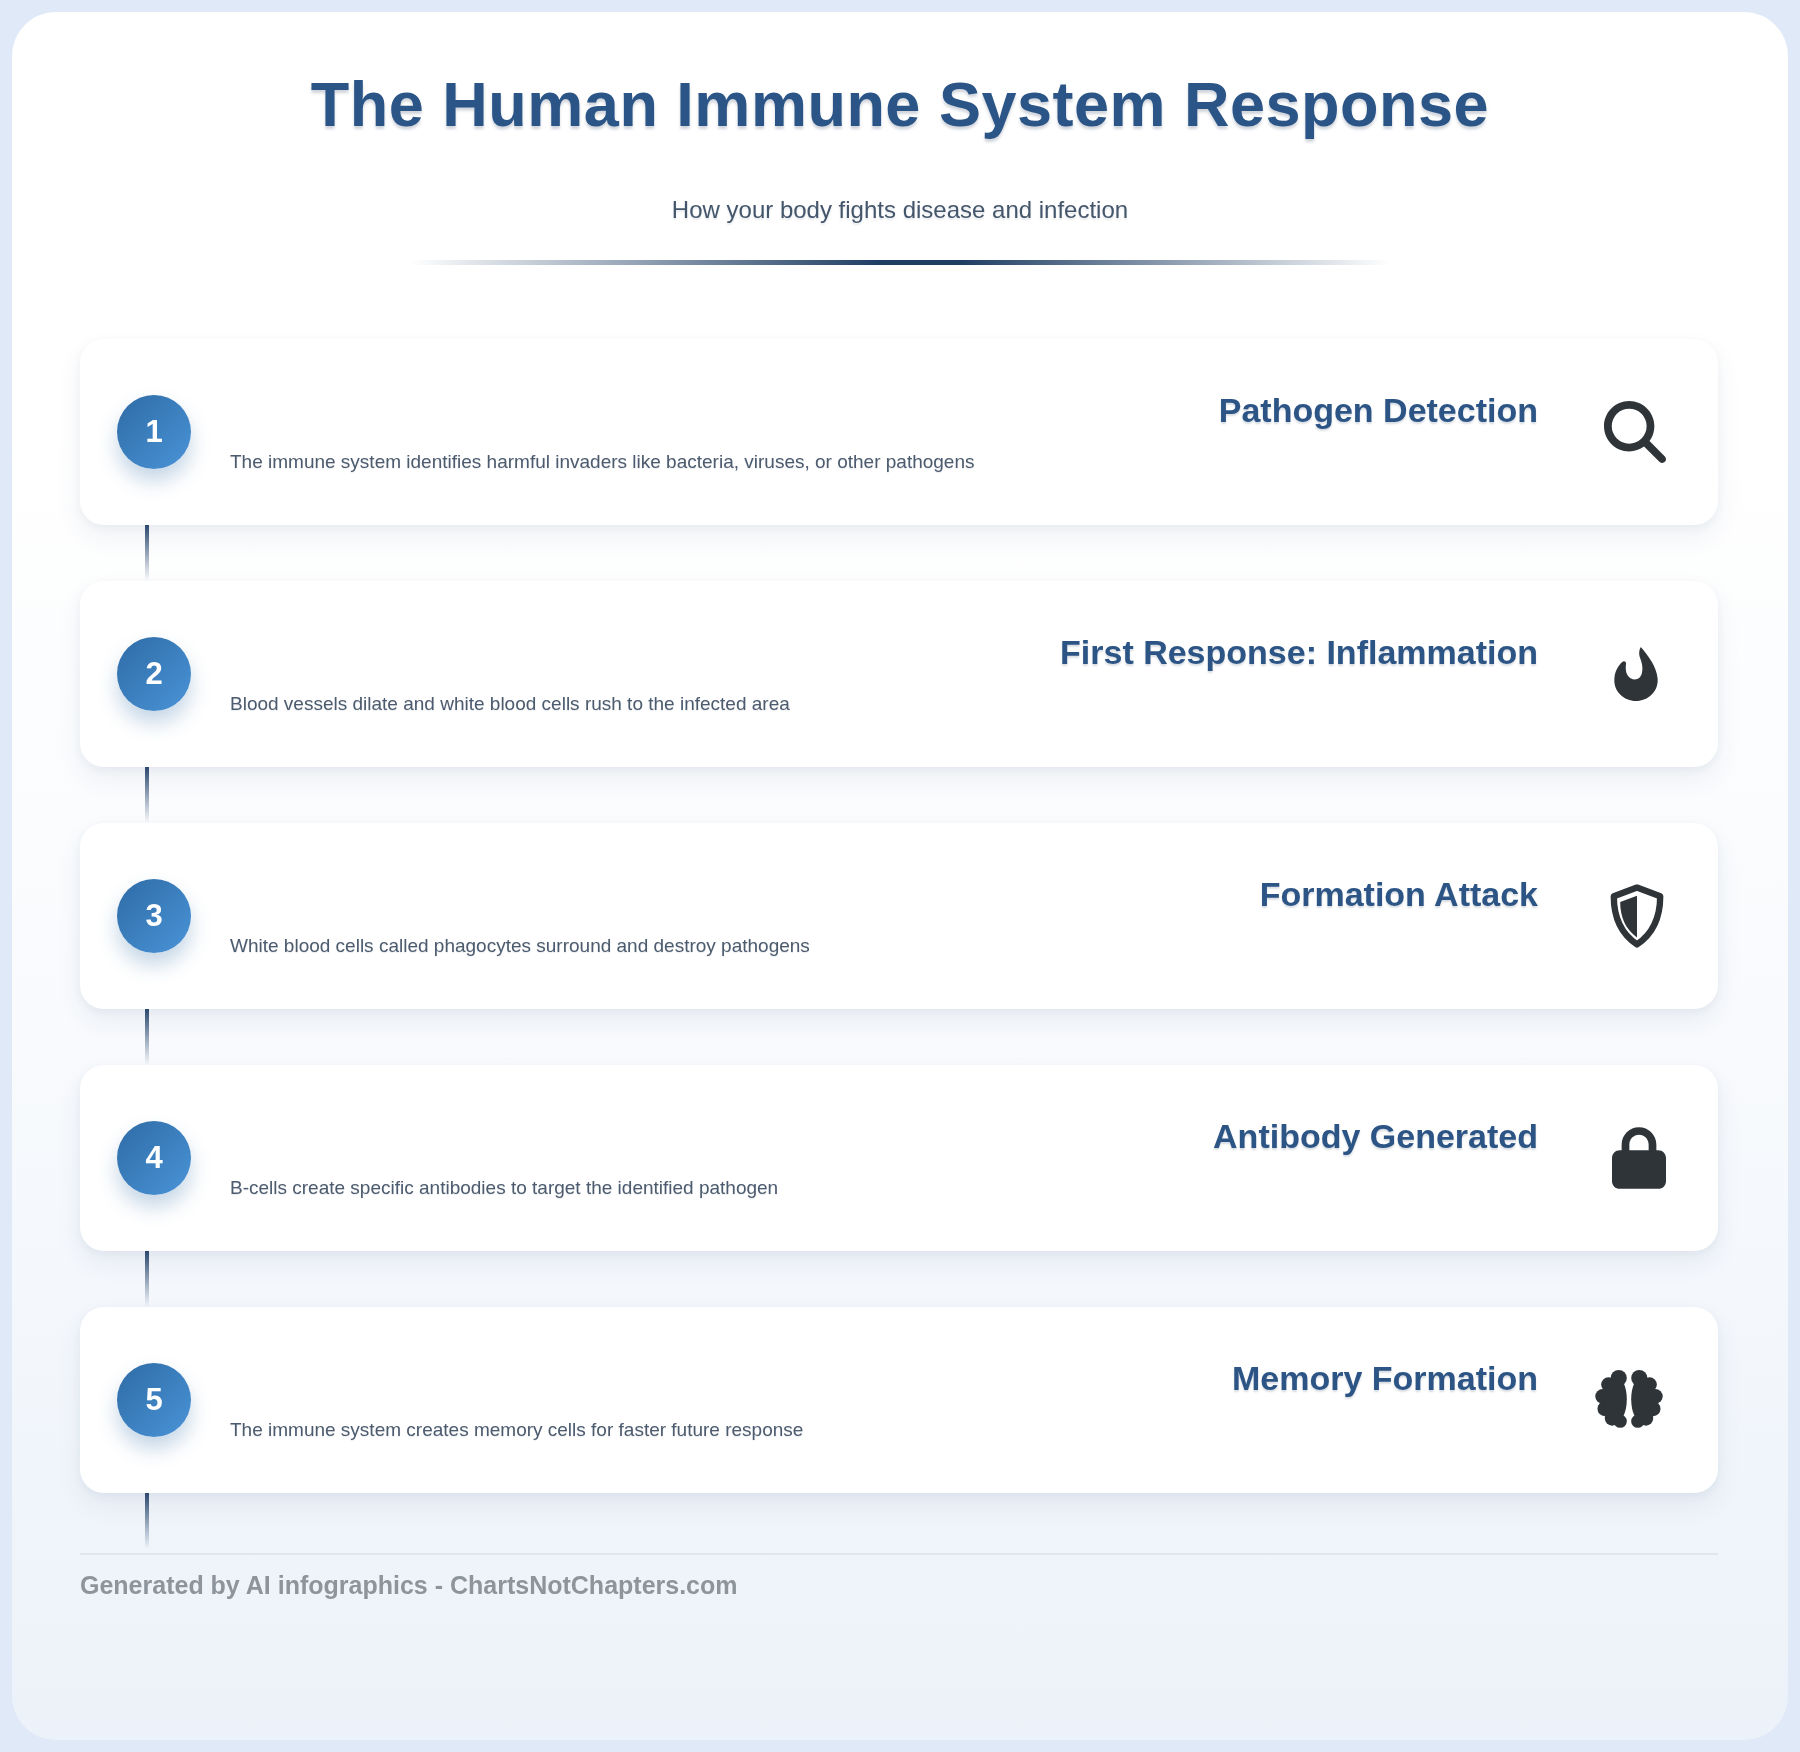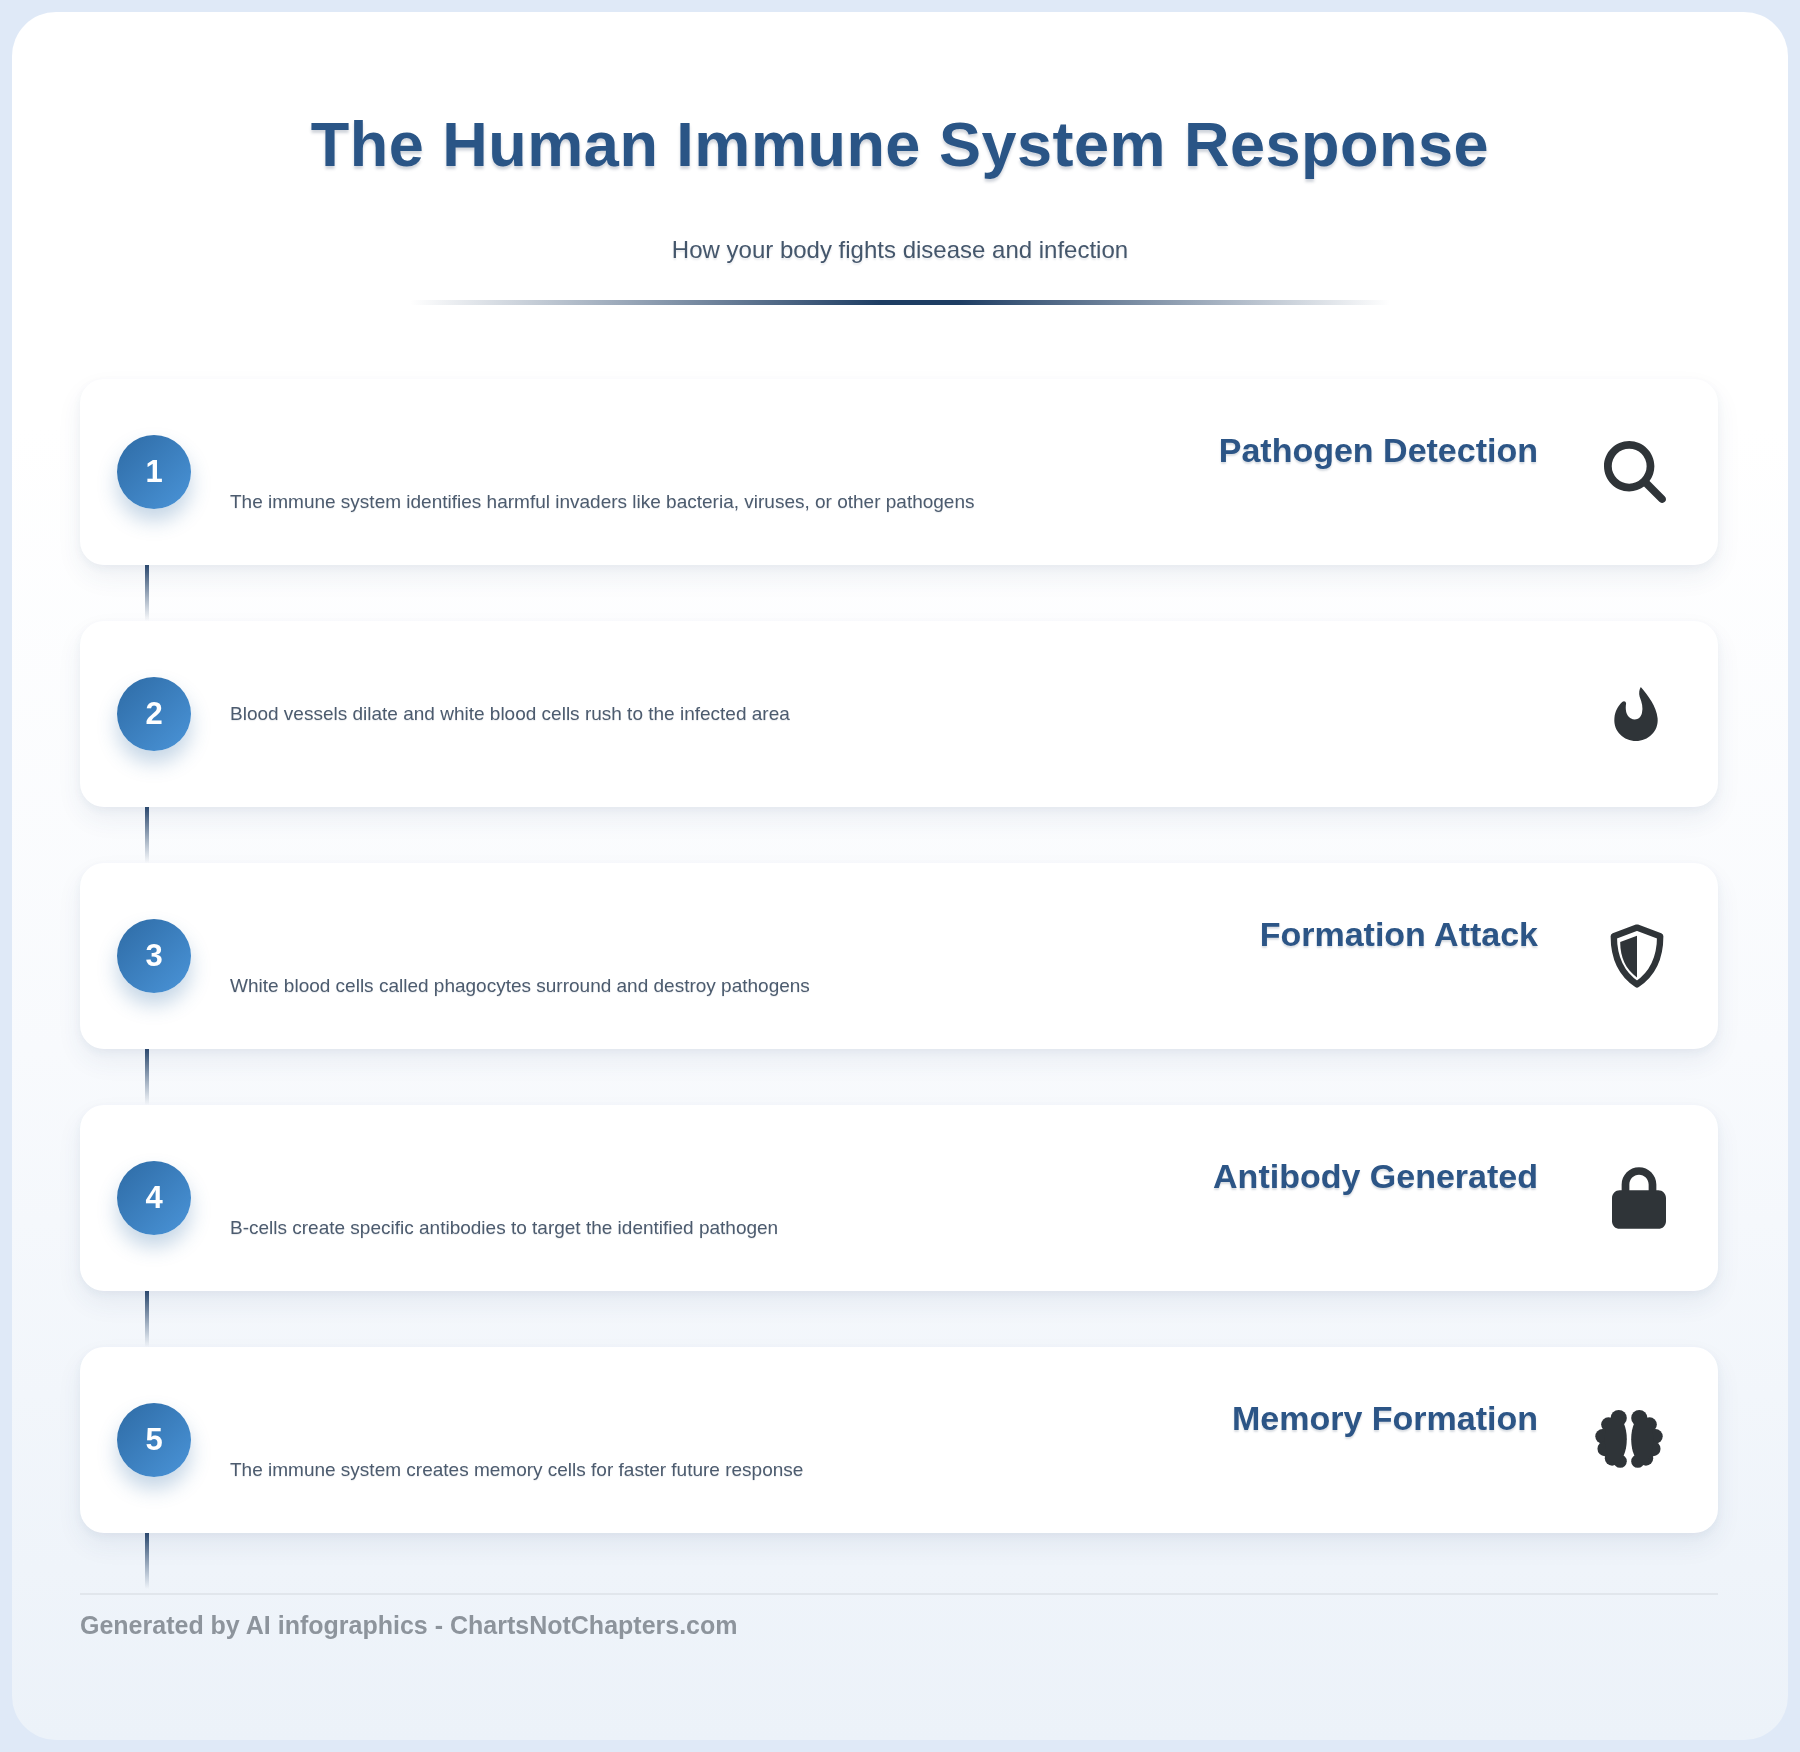--- a/index.html
+++ b/index.html
@@ -14,21 +14,21 @@
   .page {
     position: absolute;
     inset: 12px;
     border-radius: 44px;
     background: linear-gradient(180deg, #ffffff 0%, #ffffff 24%, #f8fafd 60%, #ecf2f9 100%);
     overflow: hidden;
   }
   
   .page-title {
     margin: 0;
-    padding-top: 96px;
+    padding-top: 56px;
     text-align: center;
     font-size: 63px;
     font-weight: bold;
     letter-spacing: 0.5px;
     color: #2a5586;
     text-shadow: 0 3px 3px rgba(40, 60, 90, 0.22);
   }
   .page-subtitle {
     margin: 56px 12px 0;
     text-align: center;
@@ -145,20 +145,21 @@
         <svg width="62" height="62" viewBox="0 0 512 512" aria-hidden="true">
           <path fill="currentColor" d="M416 208c0 45.9-14.9 88.3-40 122.7L502.6 457.4c12.5 12.5 12.5 32.8 0 45.3s-32.8 12.5-45.3 0L330.7 376c-34.4 25.2-76.8 40-122.7 40C93.1 416 0 322.9 0 208S93.1 0 208 0S416 93.1 416 208zM208 352a144 144 0 1 0 0-288 144 144 0 1 0 0 288z"></path>
         </svg>
       </div>
     </section>
     <div class="connector"></div>
 
     <section class="step-card">
       <div class="step-badge">2</div>
       <div class="step-text">
+        <h2 class="step-title">First Response: Inflammation</h2>
         <p class="step-desc">Blood vessels dilate and white blood cells rush to the infected area</p>
       </div>
       <div class="step-icon">
         <svg width="60" height="64" viewBox="0 0 100 100" aria-hidden="true">
           <path fill="currentColor" d="M58 5 C70 19 84 37 86 57 C88 79 70 95 50 95 C30 95 12 79 14 57 C15 45 20 37 27 30 C29.5 27.5 33 28.5 33.5 32 C32 42 33 52 41 57 C49 62 58 58 60 48 C62 40 60 31 56 21 C54.5 15 55.5 9 58 5 Z"></path>
         </svg>
       </div>
     </section>
     <div class="connector"></div>
 

